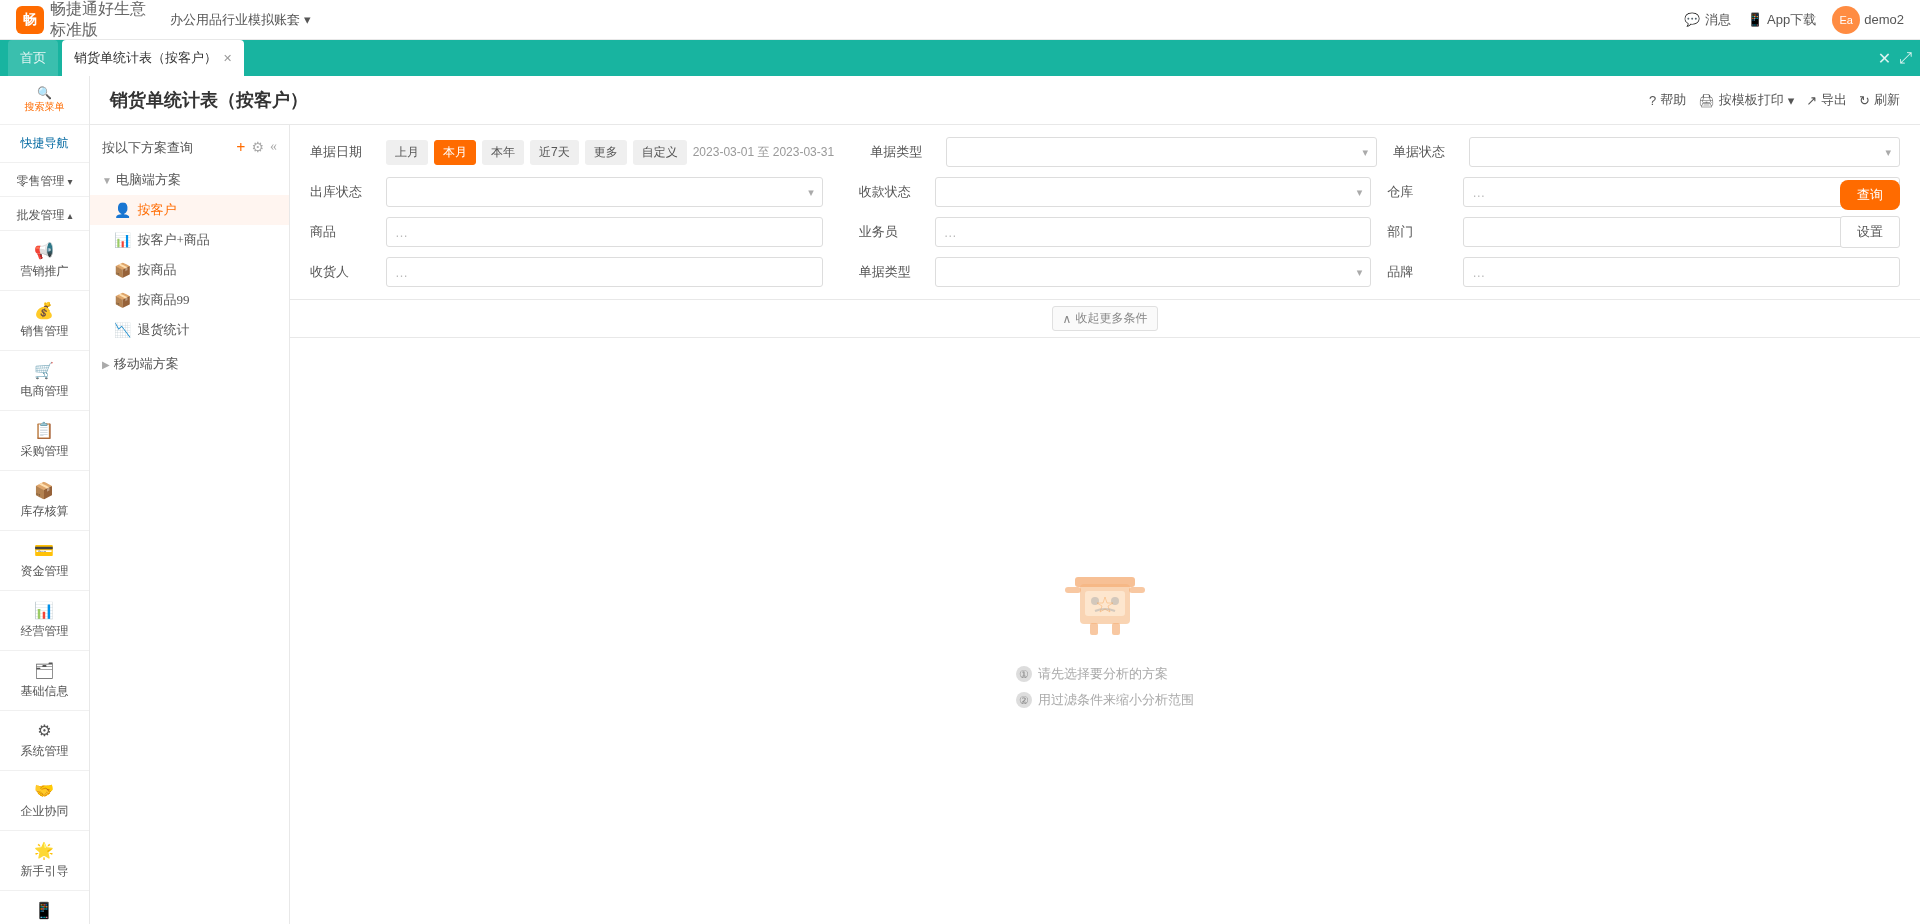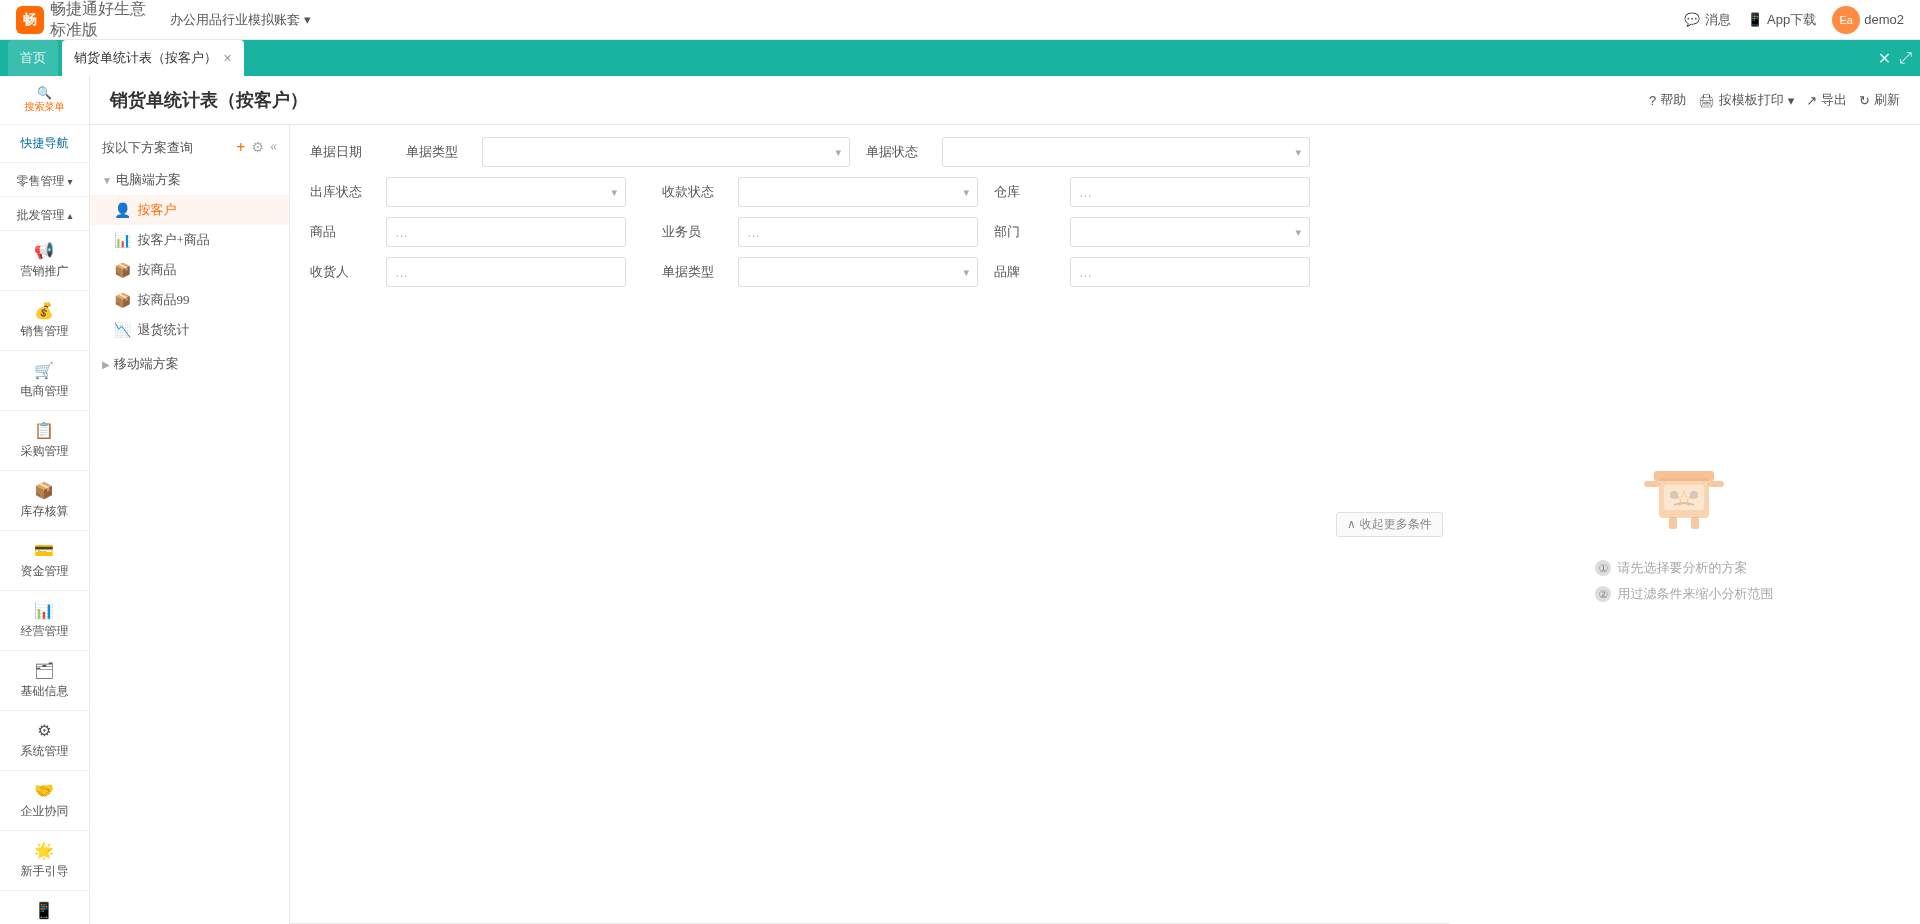--- a/index.html
+++ b/index.html
@@ -154,21 +154,21 @@
       padding: 6px 12px 6px 24px;
       font-size: 13px;
       color: #555;
       cursor: pointer;
     }
     .scheme-item.active { color: #ff6b00; background: #fff5f0; }
     .scheme-item .si-icon { font-size: 14px; color: #aaa; }
     .scheme-item.active .si-icon { color: #ff6b00; }
 
     
-    .filter-content { flex: 1; display: flex; flex-direction: row; overflow: hidden; }
+    .filter-content { flex: 1; display: flex; flex-direction: column; overflow: hidden; }
 
     
     .filter-area {
       background: #fff;
       padding: 12px 20px;
       flex-shrink: 0;
       border-bottom: 1px solid #e8e8e8;
     }
     .filter-row { display: flex; align-items: center; gap: 16px; margin-bottom: 10px; }
     .filter-row:last-child { margin-bottom: 0; }
@@ -220,21 +220,21 @@
       cursor: pointer;
       padding: 3px 10px;
       border: 1px solid #e0e0e0;
       border-radius: 3px;
       background: #fafafa;
     }
     .btn-query {
       background: #ff6b00;
       color: #fff;
       border: none;
-      border-radius: 3px;
+      border-radius: 8px;
       padding: 6px 16px;
       font-size: 13px;
       cursor: pointer;
     }
     .btn-settings {
       background: #fff;
       color: #555;
       border: 1px solid #ddd;
       border-radius: 3px;
       padding: 6px 16px;
@@ -443,20 +443,29 @@
           </div>
         </div>
       </div>
 
       <div class="filter-content">
 
         <div class="filter-area">
 
           <div class="filter-row">
             <span class="filter-label">单据日期</span>
+            <div class="filter-date-group">
+              <button class="date-btn">上月</button>
+              <button class="date-btn active">本月</button>
+              <button class="date-btn">本年</button>
+              <button class="date-btn">近7天</button>
+              <button class="date-btn">更多</button>
+              <button class="date-btn">自定义</button>
+              <span class="date-range">2023-03-01 至 2023-03-31</span>
+            </div>
             <span class="filter-label" style="margin-left:20px;">单据类型</span>
             <div class="filter-select" style="min-width:240px;">
               <span class="placeholder"></span>
               <span class="arrow">▾</span>
             </div>
             <span class="filter-label">单据状态</span>
             <div class="filter-select" style="min-width:240px;">
               <span class="placeholder"></span>
               <span class="arrow">▾</span>
             </div>

